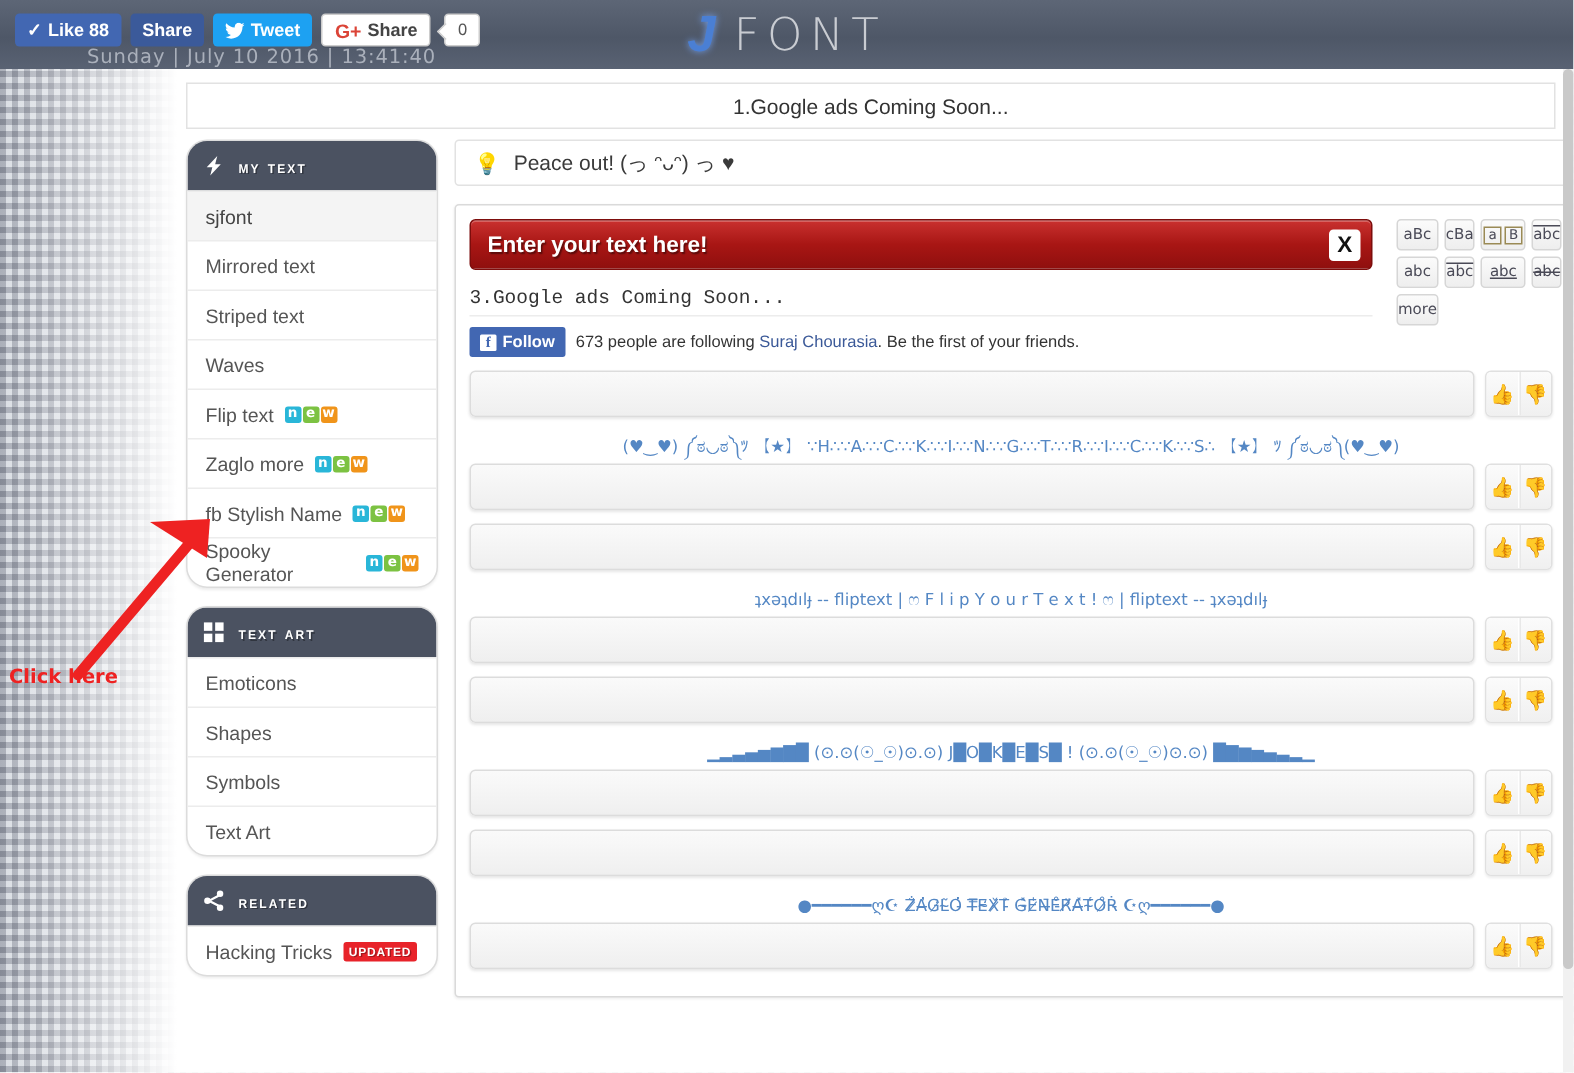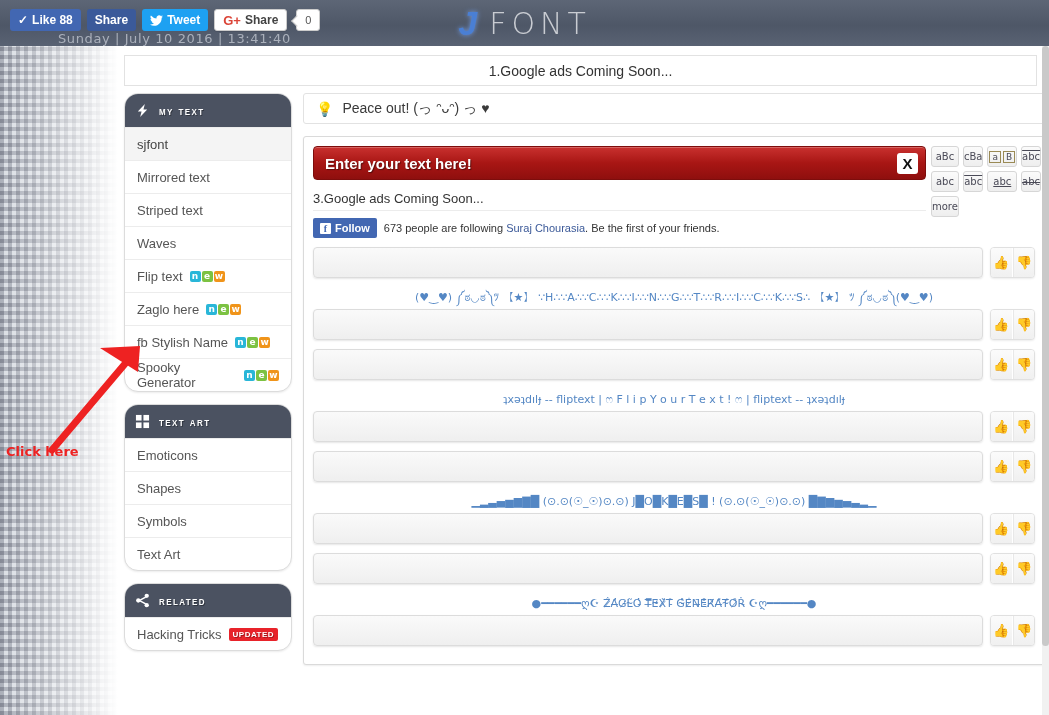--- a/index.html
+++ b/index.html
@@ -130,21 +130,21 @@
     height:31px; background:#fff; border:1px solid #e2e2e2; border-radius:3px;
     display:flex; align-items:center; padding:0 12px; gap:9px;
     font-size:14px; color:#3a3a3a; margin-bottom:12px;
   }
   #bulb{ font-size:14px; }
 
   #panel-main{
     background:#fff; border:1px solid #dadada; border-radius:3px;
     padding:9px; position:relative; box-shadow:0 1px 2px rgba(0,0,0,.07);
   }
-  #input-row{ display:flex; gap:5px; align-items:flex-start; }
+  #input-row{ display:flex; gap:16px; align-items:flex-start; }
   #input-col{ flex:1; }
   #text-input{
     height:34px; border-radius:4px;
     background:linear-gradient(180deg,#c9312f 0%,#a81614 50%,#8f0f0e 100%);
     border:1px solid #7d0d0c;
     display:flex; align-items:center; justify-content:space-between;
     padding:0 7px 0 11px; cursor:text;
     box-shadow:inset 0 1px 0 rgba(255,255,255,.25);
   }
   #input-text{
@@ -152,21 +152,21 @@
     text-shadow:1px 1px 1px rgba(0,0,0,.45);
   }
   #clear-x{
     width:21px; height:21px; background:#fff; color:#111;
     font-size:15px; font-weight:bold; border-radius:3px;
     display:flex; align-items:center; justify-content:center; cursor:pointer;
     font-family:"Liberation Sans", sans-serif;
   }
   #ad2{
     height:25px; margin-top:6px; display:flex; align-items:center;
-    font-size:13px; color:#333; border-bottom:1px solid #ececec;
+    font-size:13px; color:#333; border-bottom:1px solid #ececec;font-family:Liberation Mono, monospace;
   }
   #fbrow{ display:flex; align-items:center; gap:7px; margin-top:7px; height:20px; }
   #fb-follow{
     background:#4267b2; color:#fff; font-size:11px; font-weight:bold;
     height:20px; padding:0 7px; border-radius:2px;
     display:flex; align-items:center; gap:4px; cursor:pointer;
   }
   #fb-f{
     background:#fff; color:#4267b2; width:11px; height:11px; border-radius:1px;
     font-size:10px; font-weight:bold; line-height:11px; text-align:center;
@@ -294,21 +294,21 @@
     </div>
     <div class="menu-item">
       <span>Flip text</span>
       <span class="badge-new">
         <b>n</b>
           <b>e</b>
           <b>w</b>
       </span>
     </div>
     <div class="menu-item">
-      <span>Zaglo here</span>
+      <span>Zaglo more</span>
       <span class="badge-new">
         <b>n</b>
           <b>e</b>
           <b>w</b>
       </span>
     </div>
     <div class="menu-item">
       <span>fb Stylish Name</span>
       <span class="badge-new">
         <b>n</b>

